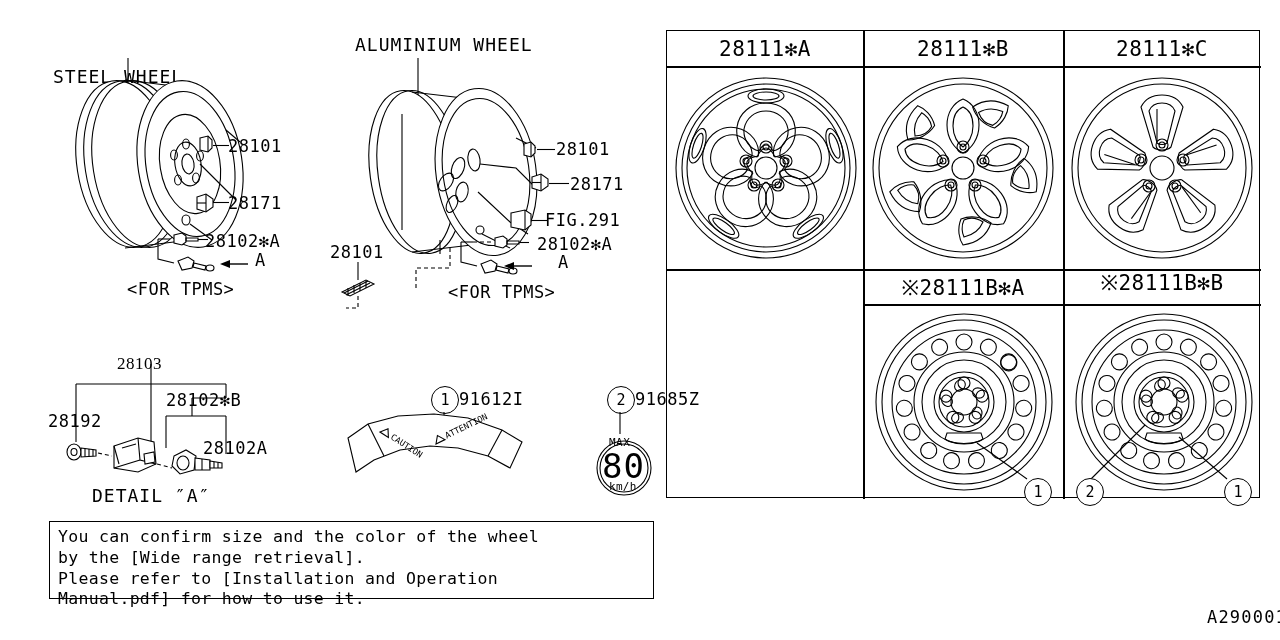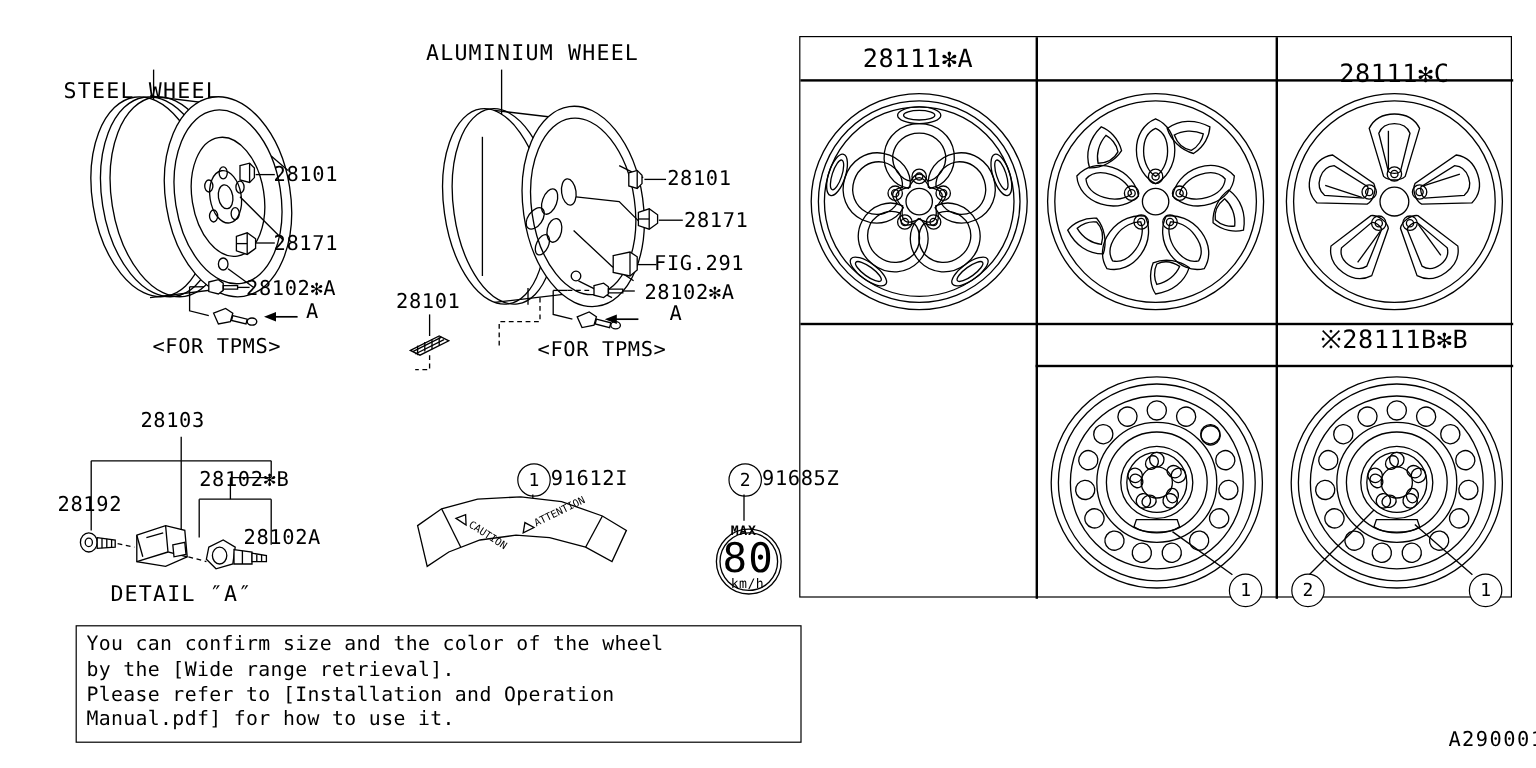--- a/index.html
+++ b/index.html
@@ -205,21 +205,21 @@
     <path class="fillw" d="M6,30 L30,18 L38,22 L14,34 Z"></path>
     <path class="ln" d="M8,31 L32,19"></path>
     <path class="ln" d="M10,33 L34,21"></path>
     <path class="ln" d="M12,26 L12,34"></path>
     <path class="ln" d="M18,23 L18,31"></path>
     <path class="ln" d="M24,21 L24,29"></path>
     <path class="ln" d="M30,19 L30,26"></path>
     <path class="ln-d" d="M22,34 L22,46 L10,46"></path>
   </svg>
 
-  <div class="abs lbl" style="left:117px;top:343px;">28103</div>
+  <div class="abs lbl" style="left:117px;top:355px;font-family:Liberation Serif, serif;">28103</div>
   <div class="abs lbl" style="left:48px;top:413px;">28192</div>
   <div class="abs lbl" style="left:166px;top:392px;">28102✻B</div>
   <div class="abs lbl" style="left:203px;top:440px;">28102A</div>
 
   <svg class="abs" style="left:44px;top:360px;" width="250" height="130">
 
     <path class="ln" d="M32,24 L32,82"></path>
     <path class="ln" d="M32,24 L182,24"></path>
     <path class="ln" d="M107,4 L107,24"></path>
     <path class="ln" d="M107,24 L107,84"></path>
@@ -279,43 +279,44 @@
   </svg>
 
   <div class="circnum" style="left:607px;top:386px;">2</div>
   <div class="abs lbl" style="left:635px;top:391px;">91685Z</div>
 
   <svg class="abs" style="left:596px;top:412px;" width="70" height="86">
     <path class="ln" d="M24,0 L24,22"></path>
     <circle class="fillw" cx="28" cy="56" r="27"></circle>
     <circle class="ln" cx="28" cy="56" r="24"></circle>
   </svg>
-  <div class="abs tiny" style="left:609px;top:436px;letter-spacing:0.5px;font-weight:bold;">MAX</div>
+  <div class="abs tiny" style="left:609px;top:436px;letter-spacing:0.5px;">MAX</div>
   <div class="abs" style="left:602px;top:446px;font-size:34px;letter-spacing:1px;
               font-family:'DejaVu Sans Mono',monospace;">80</div>
   <div class="abs tiny" style="left:609px;top:480px;letter-spacing:0.3px;">km/h</div>
 
-  <div class="abs notebox" style="left:63px;top:521px;width:605px;height:98px;">You can confirm size and the color of the wheel
+  <div class="abs notebox" style="left:49px;top:521px;width:605px;height:78px;">You can confirm size and the color of the wheel
 by the [Wide range retrieval].
 Please refer to [Installation and Operation
 Manual.pdf] for how to use it.</div>
 
   <div class="grid" style="left:666px;top:30px;width:594px;height:468px;">
 
     <div class="vline" style="left:196px;top:0;height:468px;"></div>
     <div class="vline" style="left:396px;top:0;height:468px;"></div>
 
     <div class="hline" style="left:0;top:35px;width:594px;"></div>
 
     <div class="hline" style="left:0;top:238px;width:594px;"></div>
 
     <div class="hline" style="left:196px;top:273px;width:398px;"></div>
 
     <div class="ghdr" style="left:0;top:0;width:196px;height:35px;">28111✻A</div>
-    <div class="ghdr" style="left:396px;top:0;width:198px;height:35px;margin-top:12px;">28111✻C</div>
+    <div class="ghdr" style="left:196px;top:0;width:200px;height:35px;">28111✻B</div>
+    <div class="ghdr" style="left:396px;top:0;width:198px;height:35px;">28111✻C</div>
 
     <svg class="gcell" style="left:6px;top:38px;" width="186" height="198">
       <circle class="fillw" cx="93" cy="99" r="90"></circle>
       <circle class="ln" cx="93" cy="99" r="84"></circle>
       <circle class="ln" cx="93" cy="99" r="79"></circle>
       <g>
 
         <g>
           <path class="ln" d="M93,34 C78,34 66,44 64,58 C62,74 72,86 84,88 C90,76 96,76 102,88
                               C114,86 124,74 122,58 C120,44 108,34 93,34 Z"></path>
@@ -497,20 +498,21 @@
       <circle class="ln" cx="114" cy="91" r="6"></circle>
         <circle class="ln" cx="114" cy="91" r="3"></circle>
       <circle class="ln" cx="106" cy="117" r="6"></circle>
         <circle class="ln" cx="106" cy="117" r="3"></circle>
       <circle class="ln" cx="80" cy="117" r="6"></circle>
         <circle class="ln" cx="80" cy="117" r="3"></circle>
       <circle class="ln" cx="72" cy="91" r="6"></circle>
         <circle class="ln" cx="72" cy="91" r="3"></circle>
     </svg>
 
+    <div class="ghdr" style="left:196px;top:238px;width:200px;height:35px;">※28111B✻A</div>
     <div class="ghdr" style="left:396px;top:238px;width:198px;height:26px;">※28111B✻B</div>
 
     <svg class="gcell" style="left:204px;top:276px;" width="186" height="190">
       <circle class="fillw" cx="93" cy="95" r="88"></circle>
       <circle class="ln" cx="93" cy="95" r="82"></circle>
       <circle class="ln" cx="93" cy="95" r="72"></circle>
       <circle class="ln" cx="93" cy="95" r="50"></circle>
       <circle class="ln" cx="93" cy="95" r="42"></circle>
       <g>
         <ellipse class="ln" cx="93" cy="35" rx="8" ry="8"></ellipse>

